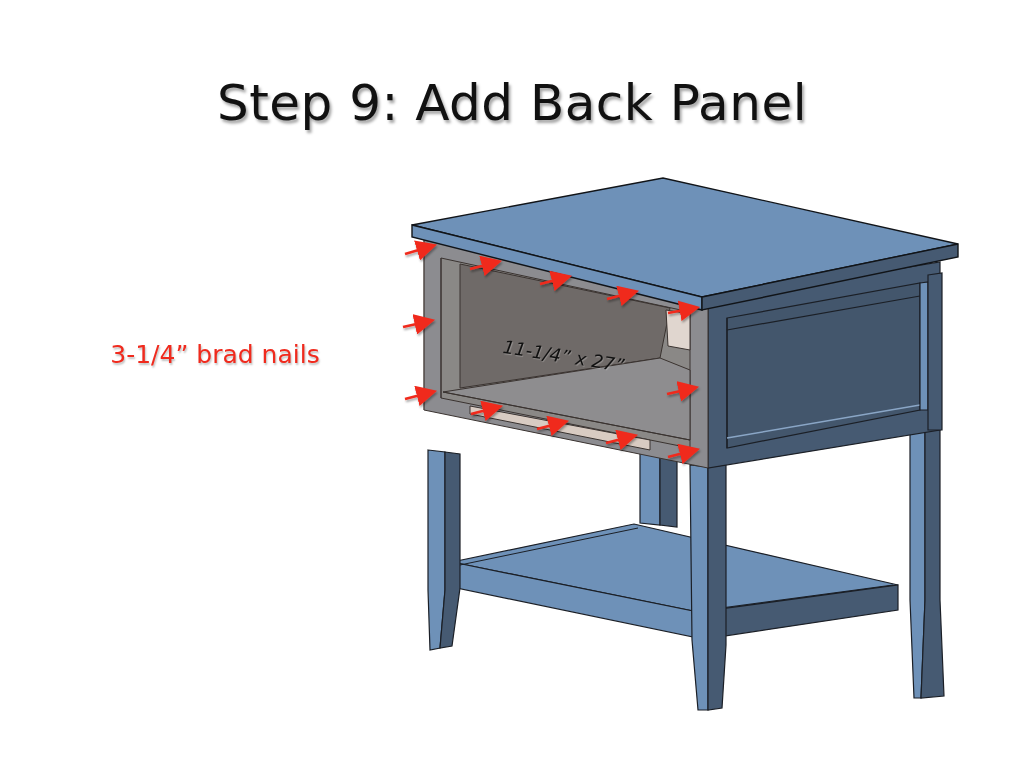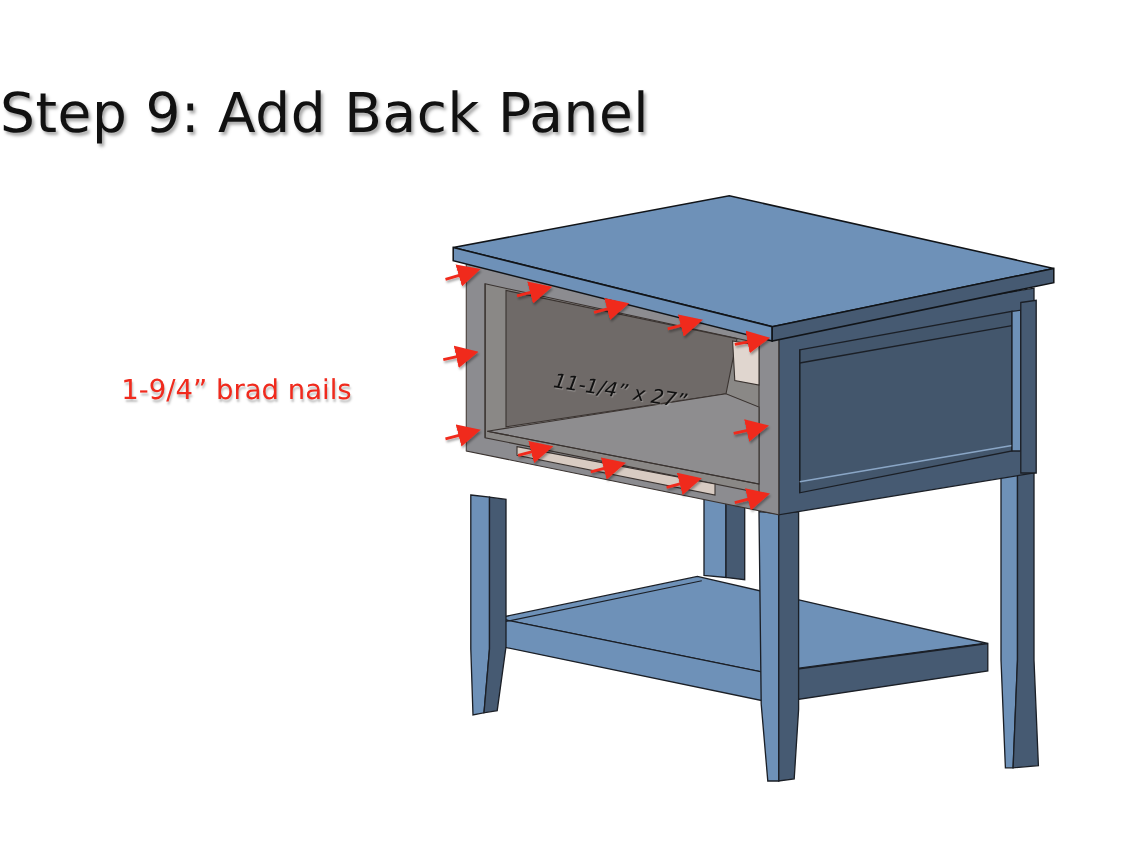--- a/index.html
+++ b/index.html
@@ -12,20 +12,21 @@
       height: 768px;
       position: relative;
       overflow: hidden;
       font-family: "DejaVu Sans", sans-serif;
     }
     .title {
       position: absolute;
       left: 0;
       top: 40px;
       width: 1024px;
+      text-align: center;
       font-size: 50px;
       color: #111111;
       letter-spacing: 0.5px;
       text-shadow: 2px 3px 3px rgba(0,0,0,0.35);
       font-weight: normal;
     }
     .instruction {
       position: absolute;
       left: 60px;
       top: 332px;
@@ -57,21 +58,21 @@
       text-shadow: 1px 1px 1px rgba(255,255,255,0.25);
       white-space: nowrap;
     }
   </style>
 </head>
 <body>
 
 <h1 class="title">Step 9: Add Back Panel</h1>
 
 <div class="instruction">
-  <span class="line accent">1-9/4” brad nails</span>
+  <span class="line accent">3-1/4” brad nails</span>
 </div>
 
 <svg class="diagram" viewBox="0 0 1024 768" xmlns="http://www.w3.org/2000/svg">
   <defs>
     <marker id="arrowhead" markerWidth="8" markerHeight="8" refX="6" refY="4" orient="auto">
       <path d="M0,0 L8,4 L0,8 z" fill="#f02a1d"></path>
     </marker>
     <filter id="shadow" x="-20%" y="-20%" width="140%" height="140%">
       <feDropShadow dx="1" dy="2" stdDeviation="1" flood-color="#000" flood-opacity="0.35"></feDropShadow>
     </filter>

